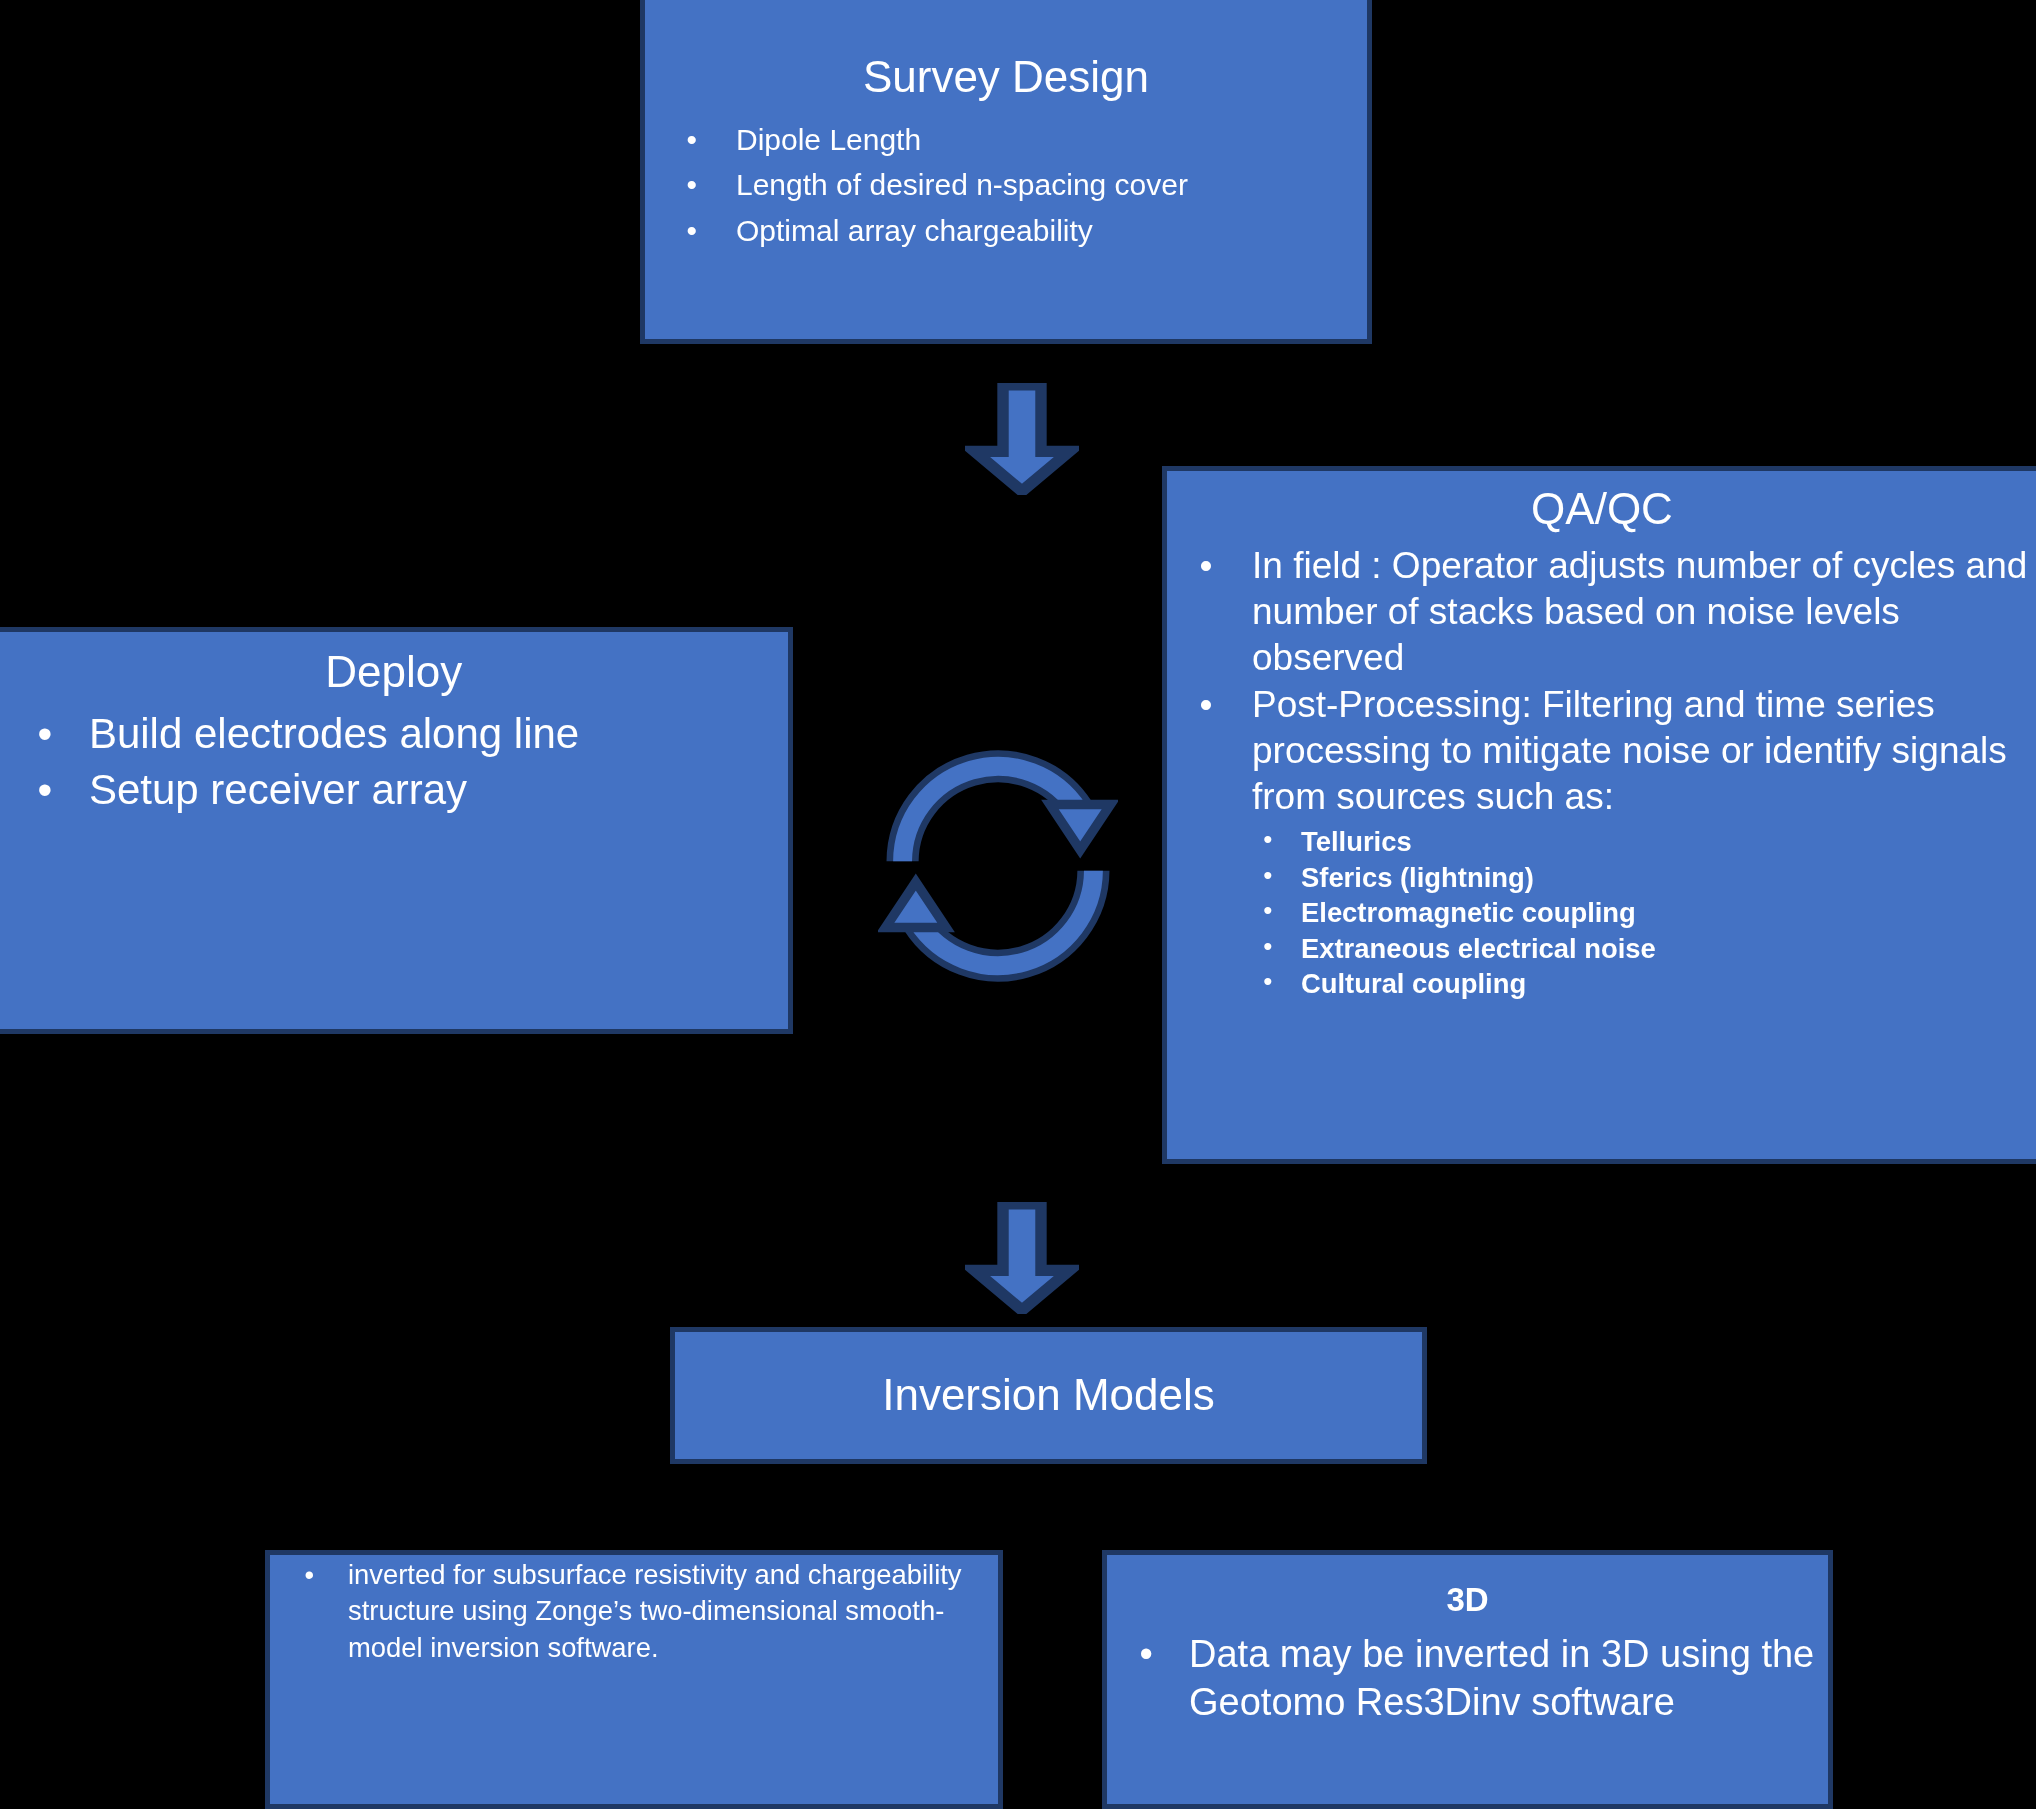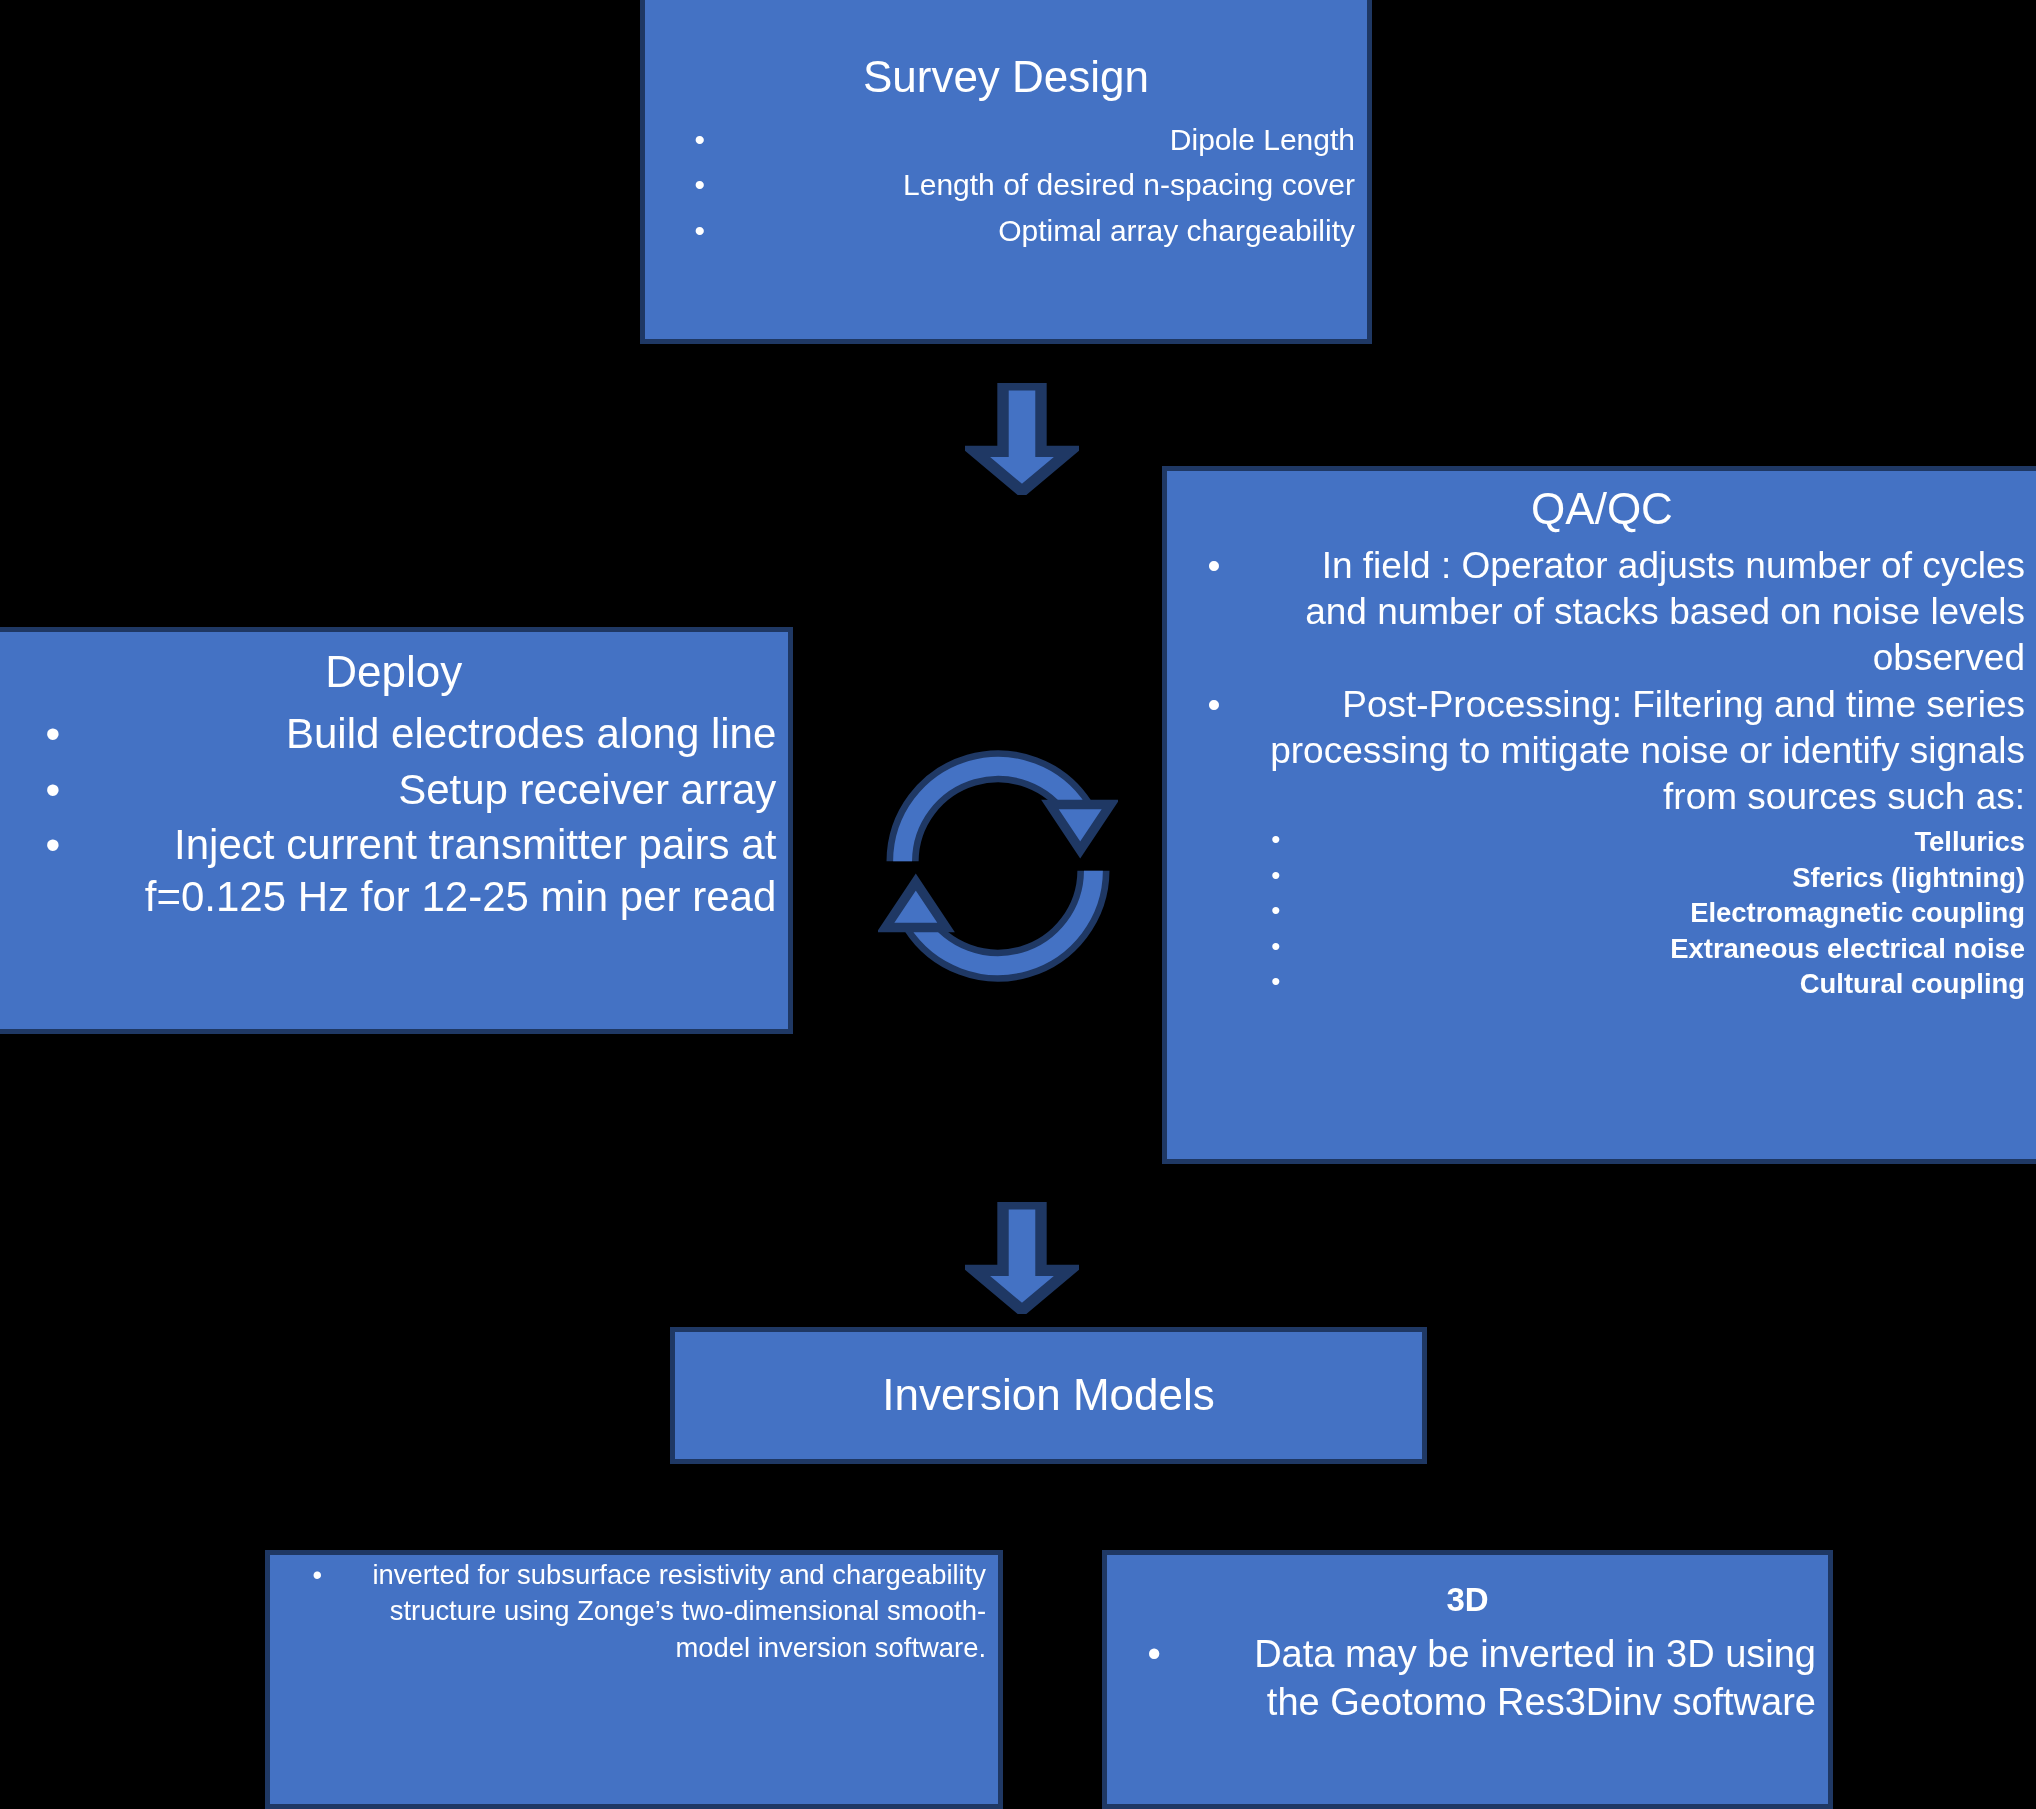--- a/index.html
+++ b/index.html
@@ -33,23 +33,22 @@
   .box-title {
     text-align: center;
     font-size: 42px;
     line-height: 1.12;
     font-weight: 400;
     margin: 0;
     padding: 0;
   }
   ul.bullets {
     list-style: none;
-    margin: 12px;
-    padding: 0;
-    text-align: right;
+    margin: 4px;
+    padding: 0;
   }
   ul.bullets > li {
     position: relative;
     padding-left: 53px;
     margin: 0 0 1.9px 0;
     line-height: 1.24;
   }
   ul.bullets > li::before {
     content: "\2022";
     position: absolute;
@@ -184,21 +183,20 @@
     <svg viewBox="0 0 120 118" width="114" height="112" aria-hidden="true">
       <polygon points="40,2 80,2 80,72 110,72 60,114 10,72 40,72" fill="#4472C4" stroke="#1F3864" stroke-width="12" stroke-linejoin="miter"></polygon>
     </svg>
   </div>
 
   <div class="box" id="deploy-box">
     <div class="box-title">Deploy</div>
     <ul class="bullets">
       <li>Build electrodes along line</li>
       <li>Setup receiver array</li>
-      <li>Inject current transmitter pairs at f=0.125 Hz for 12-25 min per read</li>
     </ul>
   </div>
 
   <div id="cycle-icon">
     <svg viewBox="0 0 254 254" width="240" height="240" aria-hidden="true">
 
       <path d="M 26,122 A 101,101 0 0 1 212,68" fill="none" stroke="#1F3864" stroke-width="34" stroke-linecap="butt"></path>
       <path d="M 26,122 A 101,101 0 0 1 212,68" fill="none" stroke="#4472C4" stroke-width="20" stroke-linecap="butt"></path>
       <polygon points="182,62 246,62 214,110" fill="#4472C4" stroke="#1F3864" stroke-width="10" stroke-linejoin="miter"></polygon>
 

